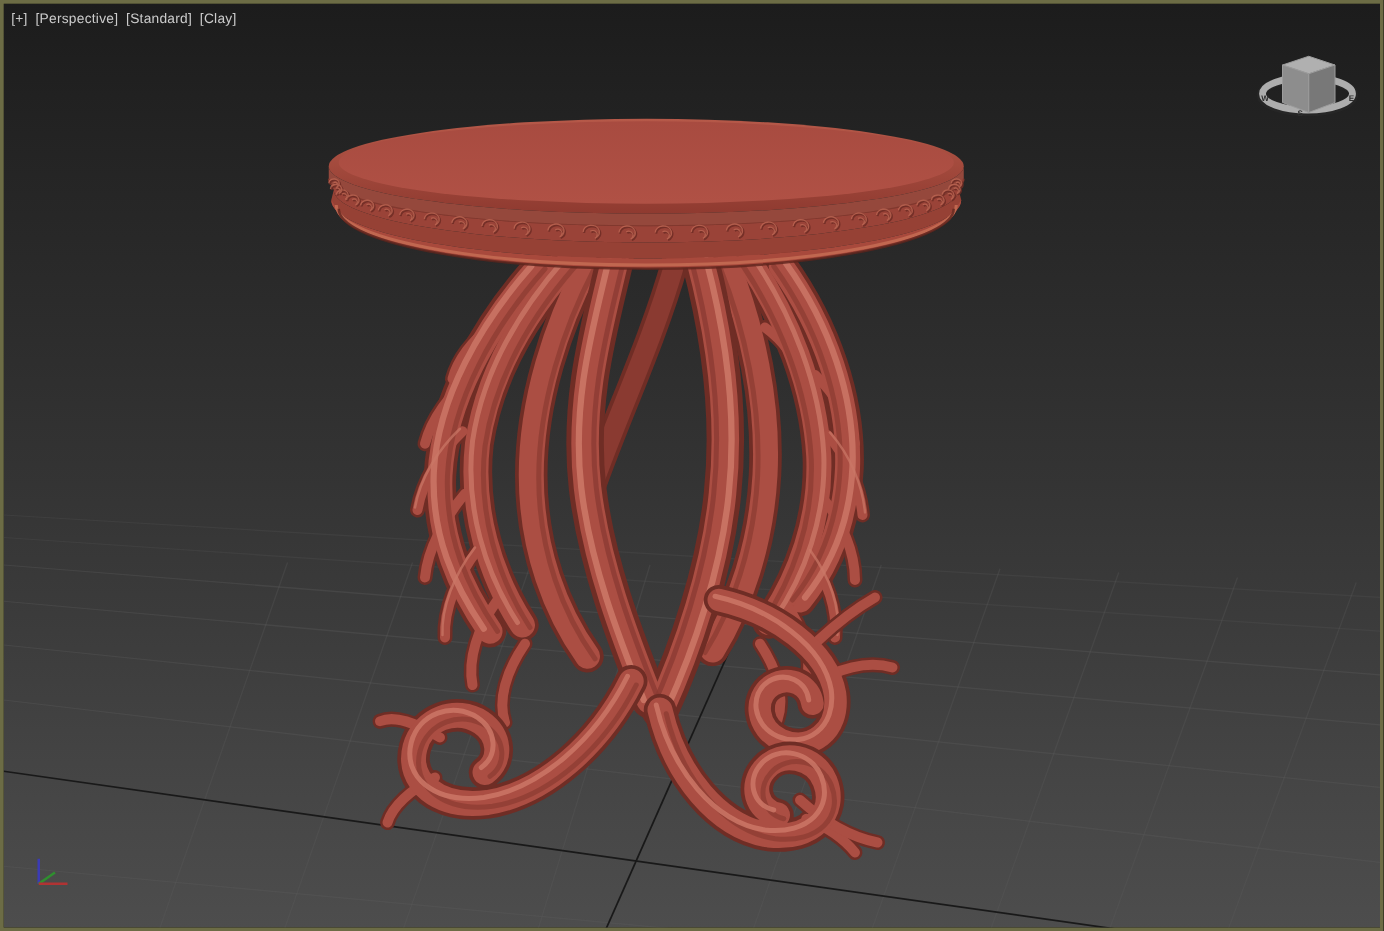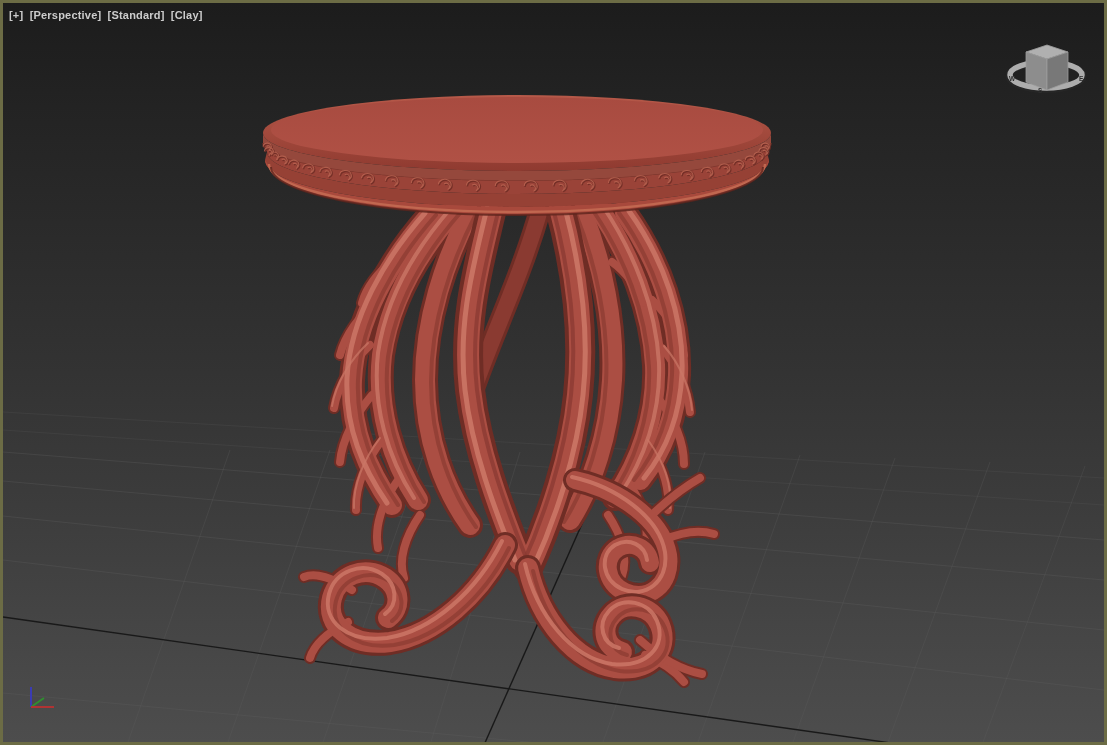--- a/index.html
+++ b/index.html
@@ -9,21 +9,21 @@
     --clay-base:#ab4e43; --clay-dark:#8a3a31; --clay-outline:#6f2d25;
     --clay-hilite:#cb7766; --clay-top:#a94c41; --clay-lip:#95483c;
     --cube-top:#b0b0b0; --cube-left:#8d8d8d; --cube-right:#787878;
     --gx:#b03333; --gy:#2f8f2f; --gz:#3b3bb4;
   }
   html,body{margin:0;padding:0;width:1107px;height:745px;overflow:hidden;
     font-family:"Liberation Sans",sans-serif;background:#000;}
   .viewport-frame{position:relative;width:1101px;height:739px;border:3px solid var(--border);
     background:linear-gradient(180deg,var(--bg-top) 0%,#232323 14%,#2b2b2b 32%,var(--bg-mid) 50%,#3c3c3c 68%,#454545 84%,var(--bg-bottom) 100%);}
   .vp-label{position:absolute;top:6px;left:6px;z-index:5;font-size:11px;color:var(--label);
-    letter-spacing:.2px;user-select:none;font-weight:bold;}
+    letter-spacing:.2px;user-select:none;}
   .vp-label span{margin-right:3px;cursor:pointer;}
   svg{position:absolute;left:0;top:0;}
   text{font-family:"Liberation Sans",sans-serif;}
   
   .k{fill:none;stroke-linecap:round;stroke-linejoin:round}
   .s-out{stroke:var(--clay-outline)}
   .s-fill{stroke:var(--clay-base)}
   .s-dark{stroke:var(--clay-dark)}
   .s-hi{stroke:var(--clay-hilite)}
   .w30{stroke-width:30}.w26{stroke-width:26}.w22{stroke-width:22}.w20{stroke-width:20}

